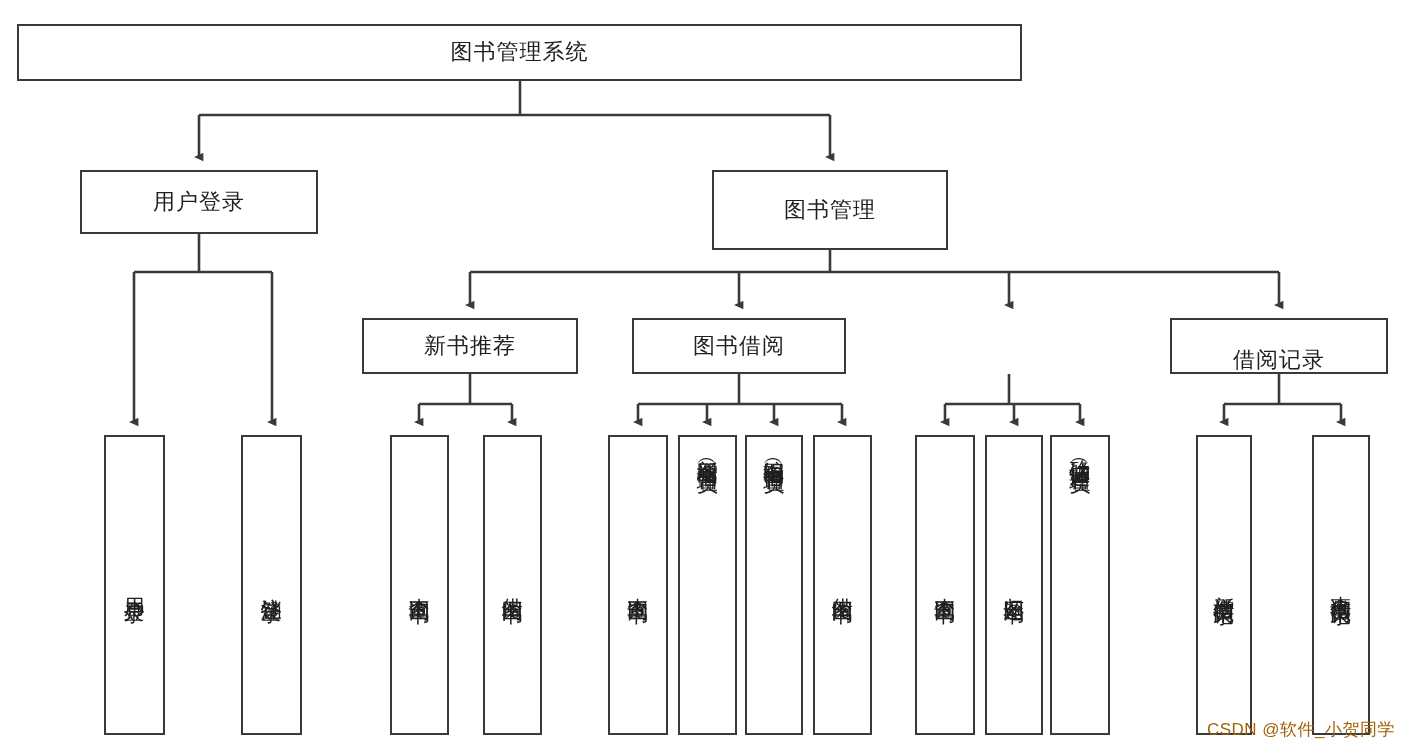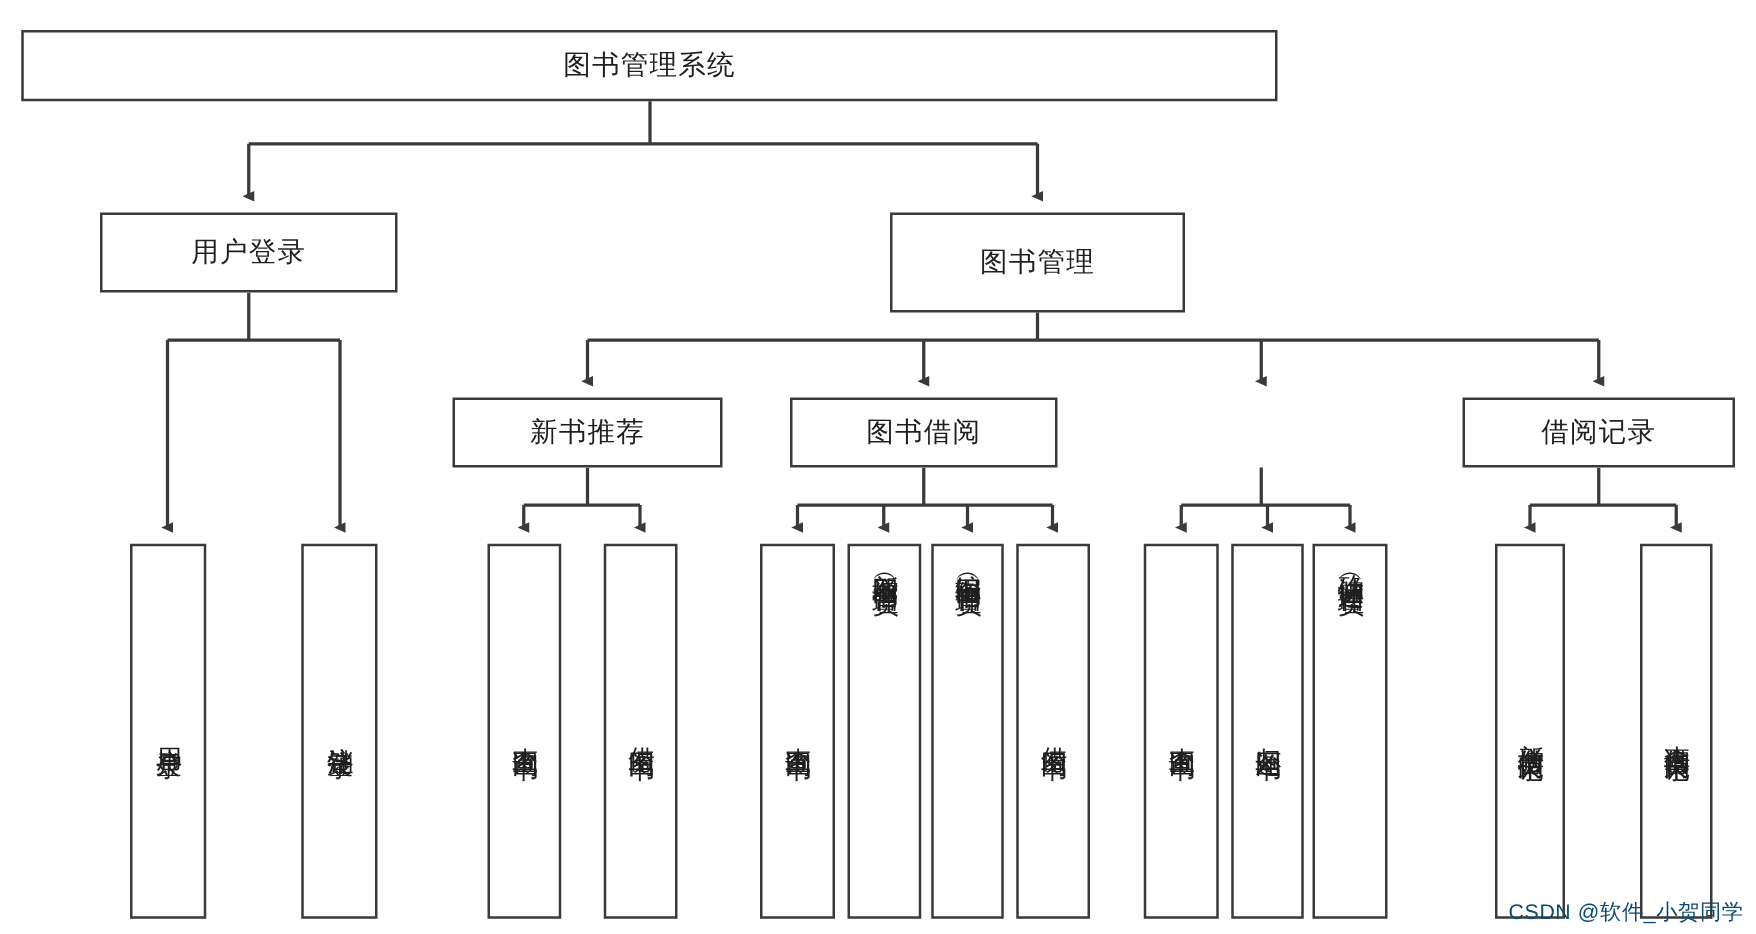--- a/index.html
+++ b/index.html
@@ -57,21 +57,21 @@
   }
   .node.vert.mid {
     align-items: center;
     padding-top: 0;
   }
   #watermark {
     position: absolute;
     right: 10px;
     bottom: 6px;
     font-size: 17px;
-    color: #0c4a6e;
+    color: #a16207;
     white-space: nowrap;
     letter-spacing: 0.5px;
   }
 </style>
 </head>
 <body>
 
 <div id="canvas">
 
   <svg class="edges" viewBox="0 0 1405 747" xmlns="http://www.w3.org/2000/svg">
@@ -136,21 +136,21 @@
   <div class="node horiz" style="left:712px; top:170px; width:236px; height:80px;">
     <span class="label">图书管理</span>
   </div>
 
   <div class="node horiz" style="left:362px; top:318px; width:216px; height:56px;text-align:center;">
     <span class="label">新书推荐</span>
   </div>
   <div class="node horiz" style="left:632px; top:318px; width:214px; height:56px;">
     <span class="label">图书借阅</span>
   </div>
-  <div class="node horiz" style="left:1170px; top:318px; width:218px; height:56px;">
+  <div class="node horiz" style="left:1170px; top:318px; width:218px; height:56px;align-items:flex-end;">
     <span class="label">借阅记录</span>
   </div>
 
   <div class="node vert mid" style="left:104px; top:435px; width:61px; height:300px;">
     <span class="label">用户登录</span>
   </div>
   <div class="node vert mid" style="left:241px; top:435px; width:61px; height:300px;">
     <span class="label">注销登录</span>
   </div>
 

